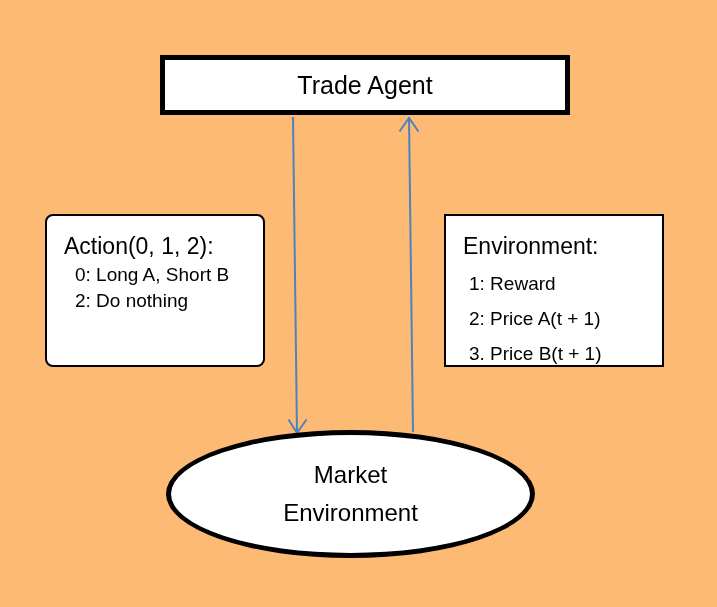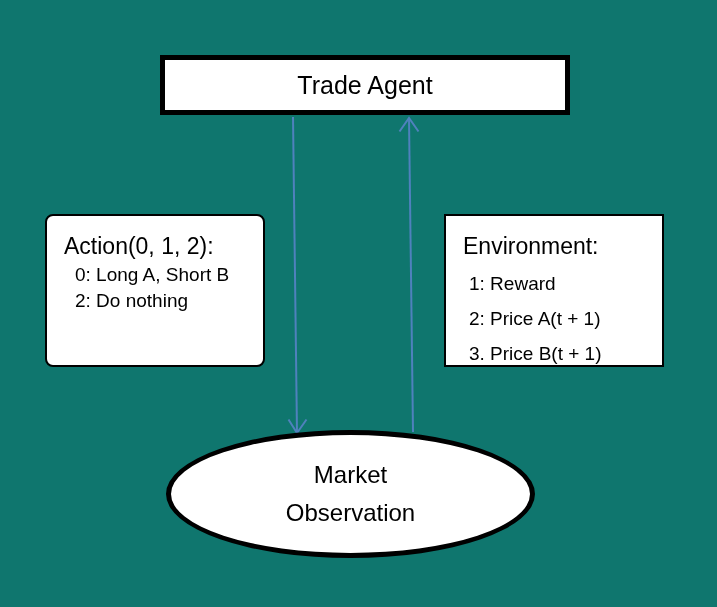--- a/index.html
+++ b/index.html
@@ -4,21 +4,21 @@
 <style>
   html, body {
     margin: 0;
     padding: 0;
     background: #ffffff;
   }
   .canvas {
     position: relative;
     width: 717px;
     height: 607px;
-    background: #0f766e;
+    background: #fdba74;
     font-family: "Liberation Sans", sans-serif;
     color: #000000;
     overflow: hidden;
   }
   .arrows-layer {
     position: absolute;
     left: 0;
     top: 0;
     width: 717px;
     height: 607px;
@@ -115,16 +115,16 @@
 
   <div class="side-box right">
     <div class="box-title">Environment:</div>
     <div class="box-item">1: Reward</div>
     <div class="box-item">2: Price A(t + 1)</div>
     <div class="box-item">3. Price B(t + 1)</div>
   </div>
 
   <div class="env-ellipse">
     <div class="env-line">Market</div>
-    <div class="env-line">Observation</div>
+    <div class="env-line">Environment</div>
   </div>
 
 </div>
 
 </body></html>

